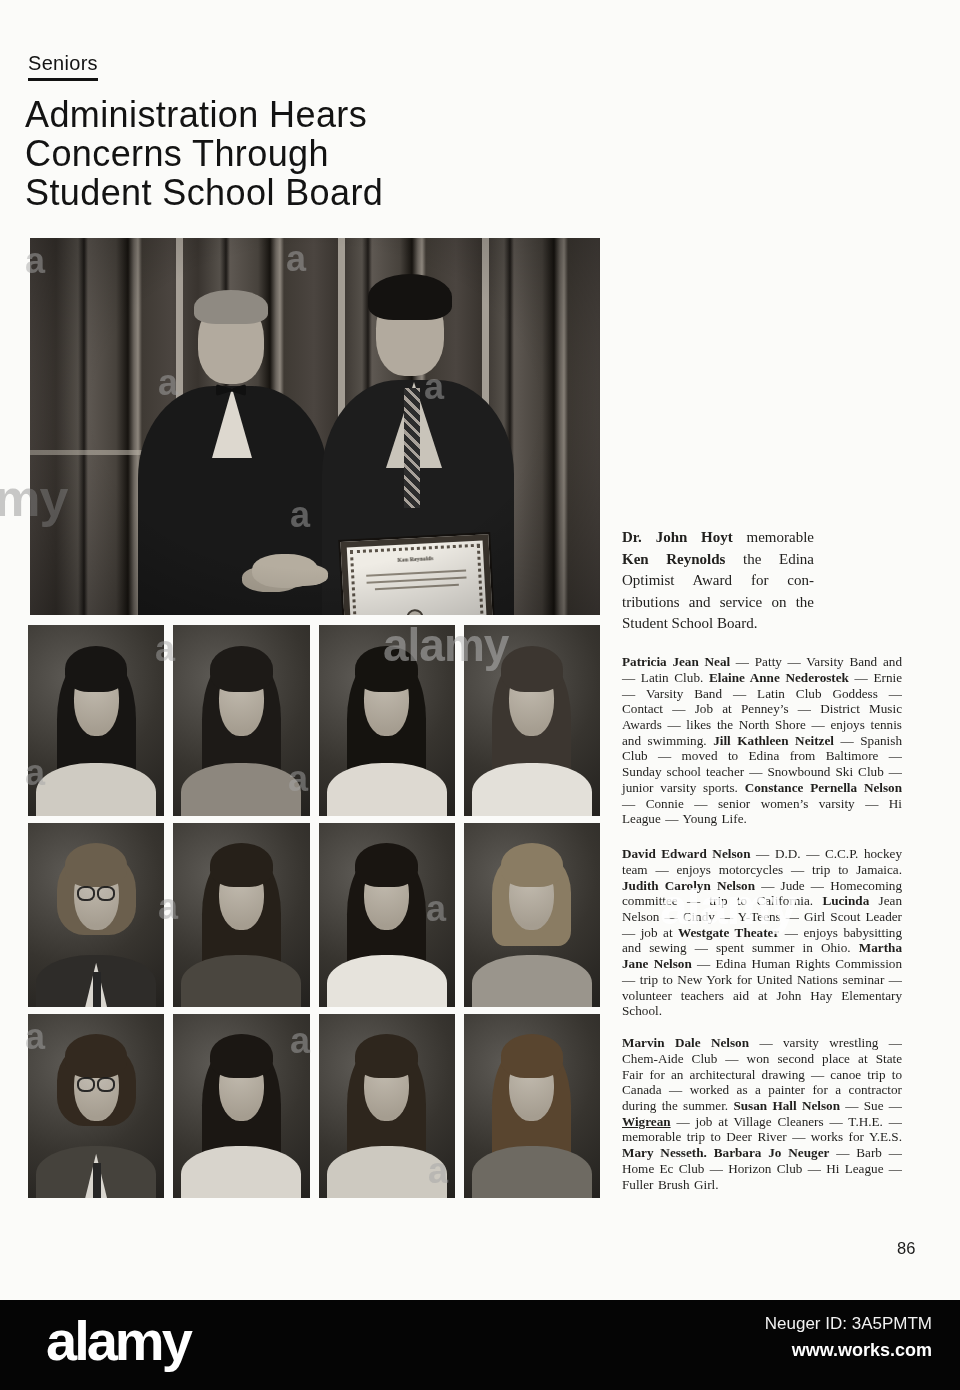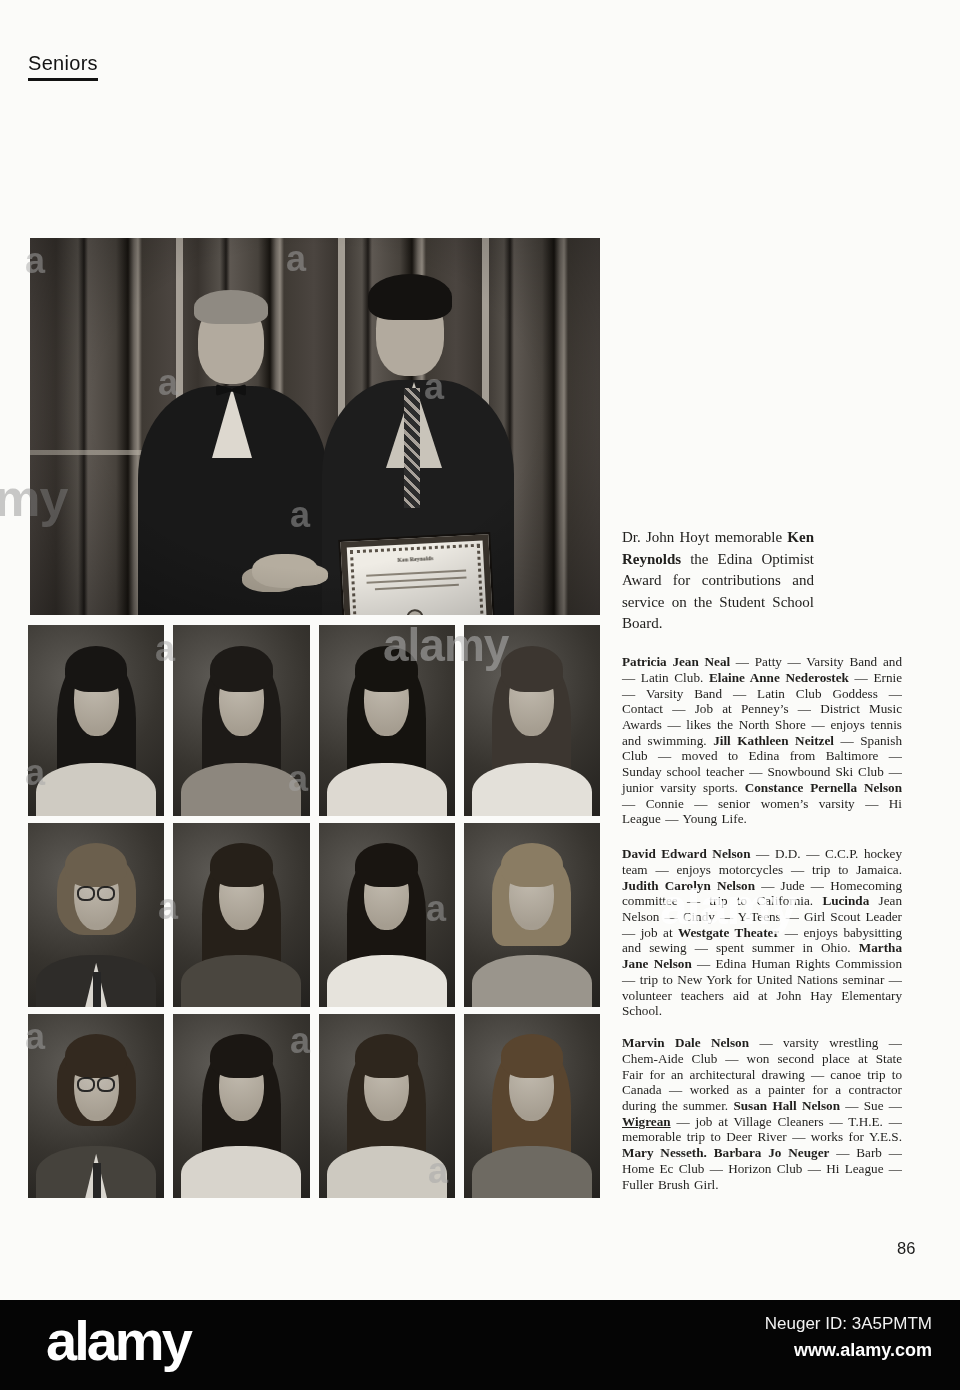--- a/index.html
+++ b/index.html
@@ -80,23 +80,23 @@
       font-family:"Liberation Sans",sans-serif;}
   .wm.word{letter-spacing:-1px;}
 </style>
 </head>
 <body>
 
 <div class="page">
 
   <div class="seniors">Seniors</div>
 
-  <h1 class="headline"><br>
-  <br>
-  </h1>
+  <h1 class="headline"><span>Administration Hears</span><br>
+  <span>Concerns Through</span><br>
+  <span>Student School Board</span></h1>
 
   <div class="main-photo" title="Black-and-white photo: Dr. John Hoyt shakes hands with Ken Reynolds while presenting a framed award certificate, in front of dark wood paneling">
     <div class="strip" style="left:146px;"></div>
     <div class="strip" style="left:308px;"></div>
     <div class="strip" style="left:452px;"></div>
     <div class="rail"></div>
 
     <div class="man">
       <div class="suit" style="left:108px;top:148px;width:190px;height:230px;"></div>
       <div class="shirtv" style="left:182px;top:150px;width:40px;height:70px;"></div>
@@ -120,21 +120,21 @@
       <div class="cert-name">Ken Reynolds</div>
       <div class="cert-line" style="top:28px;"></div>
       <div class="cert-line" style="top:35px;"></div>
       <div class="cert-line" style="top:42px;left:26px;right:26px;"></div>
       <div class="cert-seal"></div>
       <div class="cert-sig"></div>
     </div>
     <div class="vignette"></div>
   </div>
 
-  <p class="caption"><span style="font-weight: normal;">Dr. John Hoyt</span><span> memorable </span><span style="font-weight: bold;">Ken Reynolds</span><span> the Edina Optimist Award for con­tributions and service on the Student School Board.</span></p>
+  <p class="caption"><span style="font-weight: bold;">Dr. John Hoyt</span><span> memorable </span><span style="font-weight: bold;">Ken Reynolds</span><span> the Edina Optimist Award for con­tributions and service on the Student School Board.</span></p>
 
   <div class="grid">
     <div class="cell f" style="--hair:#171513;--top:#cfcbc2;" title="young woman with long dark hair and light blouse">
         <div class="hairback"></div>
         <div class="torso"></div>
         <div class="face"></div>
         <div class="hairtop"></div>
       </div>
     <div class="cell f" style="--hair:#1d1a17;--top:#8d877e;" title="young woman with long dark hair, smiling, turtleneck">
         <div class="hairback"></div>
@@ -237,16 +237,16 @@
   <span class="wm" style="left:155px;top:628px;font-size:36px;color:rgba(165,165,165,.5);">a</span>
   <span class="wm" style="left:158px;top:886px;font-size:36px;color:rgba(165,165,165,.5);">a</span>
   <span class="wm" style="left:426px;top:888px;font-size:36px;color:rgba(165,165,165,.5);">a</span>
   <span class="wm" style="left:25px;top:1016px;font-size:36px;color:rgba(165,165,165,.5);">a</span>
   <span class="wm" style="left:290px;top:1020px;font-size:36px;color:rgba(165,165,165,.5);">a</span>
   <span class="wm" style="left:428px;top:1150px;font-size:36px;color:rgba(165,165,165,.5);">a</span>
 
   <div class="footer">
     <div class="brand">alamy</div>
     <div class="img-id">Neuger ID: 3A5PMTM</div>
-    <div class="site">www.alamy.com</div>
+    <div class="site">www.works.com</div>
   </div>
 
 </div>
 
 </body></html>

